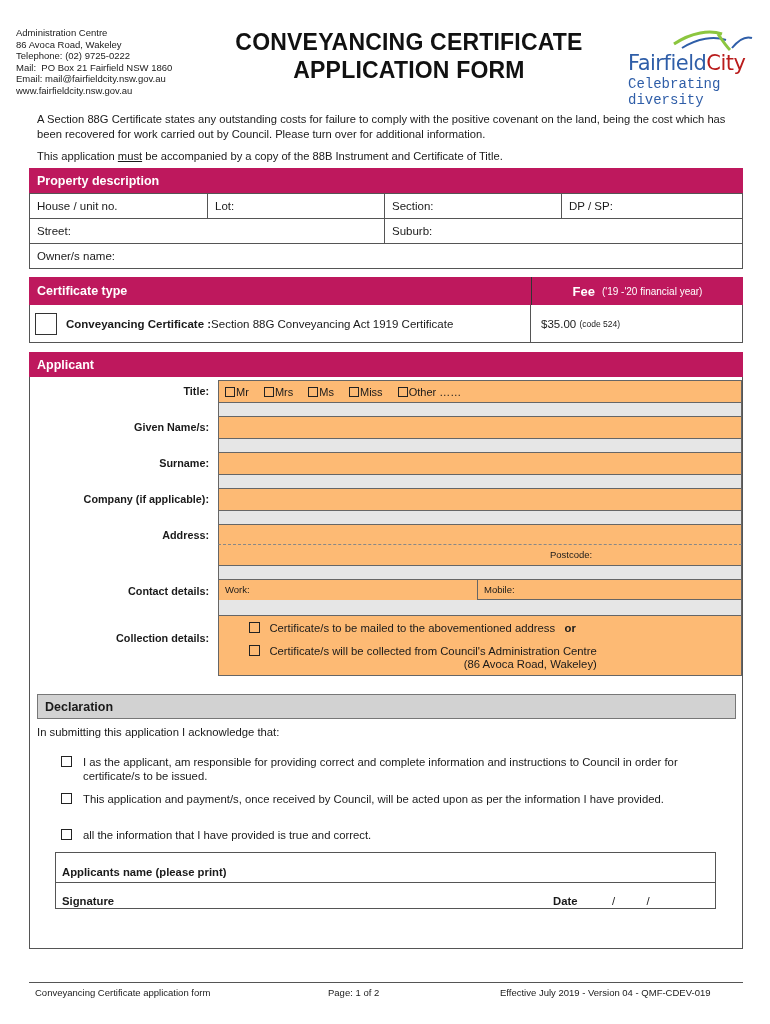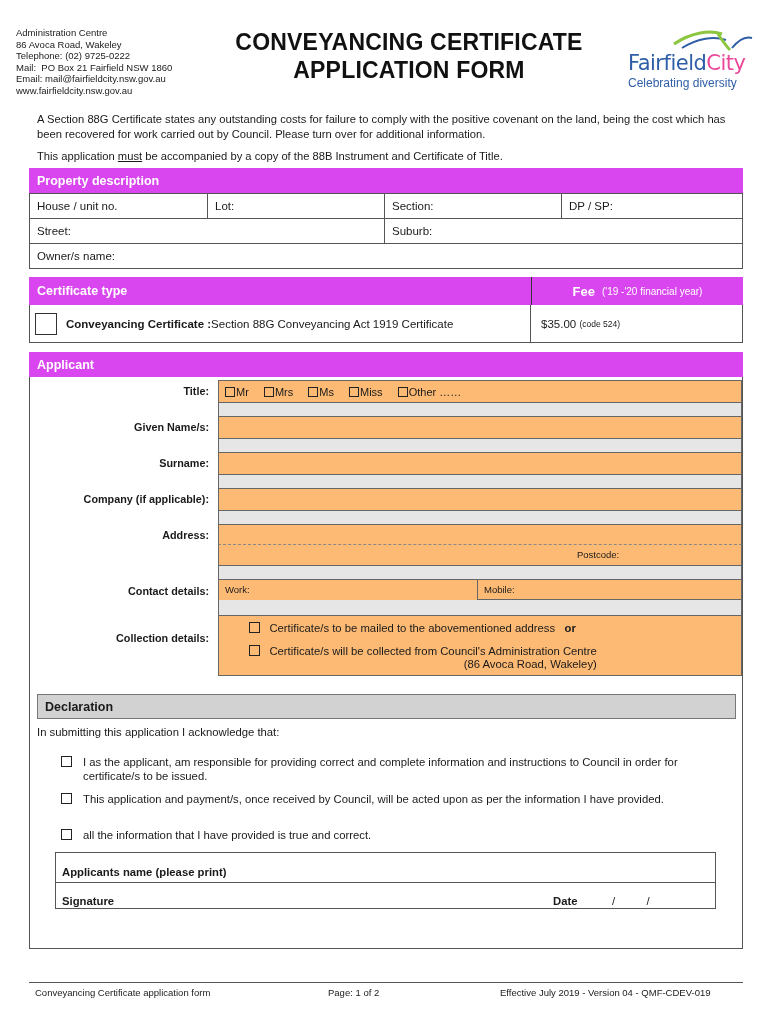--- a/index.html
+++ b/index.html
@@ -6,28 +6,28 @@
   html, body { width: 770px; height: 1024px; background: #ffffff; }
   body { font-family: "Liberation Sans", sans-serif; color: #1a1a1a; position: relative; overflow: hidden; }
 
   .header-left { position: absolute; left: 16px; top: 27px; font-size: 9.5px; line-height: 11.6px; }
   .header-left b { font-weight: normal; }
   .title { position: absolute; left: 200px; top: 28px; width: 418px; text-align: center; font-size: 23px; font-weight: bold; line-height: 28px; color: #111; letter-spacing: 0.2px; }
   .logo { position: absolute; left: 622px; top: 26px; width: 135px; height: 64px; }
   .logo svg { position: absolute; left: 0; top: 0; }
   .logo-word { position: absolute; left: 6px; top: 25px; font-size: 21px; letter-spacing: -0.5px; font-family: "DejaVu Sans", sans-serif; }
   .logo-word .f { color: #2f5ea8; }
-  .logo-word .c { color: #ec4899; }
-  .logo-tag { position: absolute; left: 6px; top: 50px; font-size: 12px; color: #2f5ea8; font-family: Liberation Sans, sans-serif; }
+  .logo-word .c { color: #b91c1c; }
+  .logo-tag { position: absolute; left: 6px; top: 50px; font-size: 14px; color: #2f5ea8; font-family: Liberation Mono, monospace; }
 
   .intro { position: absolute; left: 37px; top: 112px; width: 700px; font-size: 11.2px; line-height: 15px; }
   .intro p { margin-bottom: 7px; }
   .intro u { text-decoration: underline; margin-top: 36px; }
 
-  .section-bar { position: absolute; background: #d946ef; color: #fff; font-weight: bold; font-size: 12.5px; padding-left: 8px; display: flex; align-items: center; }
+  .section-bar { position: absolute; background: #be185d; color: #fff; font-weight: bold; font-size: 12.5px; padding-left: 8px; display: flex; align-items: center; }
 
   table.grid { position: absolute; border-collapse: collapse; font-size: 11.5px; }
   table.grid td { border: 1px solid #555; padding: 0 7px; height: 25px; vertical-align: middle; }
 
   .cert-row { position: absolute; left: 29px; top: 305px; width: 714px; height: 38px; border: 1px solid #555; border-top: none; display: flex; }
   .cert-left { width: 501px; border-right: 1px solid #555; display: flex; align-items: center; padding-left: 5px; font-size: 11.5px; }
   .cert-right { flex: 1; display: flex; align-items: center; padding-left: 10px; font-size: 11.5px; }
   .bigbox { width: 22px; height: 22px; border: 1.5px solid #333; margin-right: 9px; }
   .small { font-size: 8.5px; }
 
@@ -144,21 +144,21 @@
   <div class="app-field" style="top:75px; height:23px;"></div>
   <div class="app-gap" style="top:98px; height:13px;"></div>
 
   <div class="app-label" style="top:116px;">Company (if applicable):</div>
   <div class="app-field" style="top:111px; height:23px;"></div>
   <div class="app-gap" style="top:134px; height:13px;"></div>
 
   <div class="app-label" style="top:152px;">Address:</div>
   <div class="app-field" style="top:147px; height:21px; border-bottom:1px dashed #888;"></div>
   <div class="app-field" style="top:168px; height:21px; border-top:none;">
-    <span class="field-text" style="left:331px; top:4px;margin-left:27px;">Postcode:</span>
+    <span class="field-text" style="left:331px; top:4px;">Postcode:</span>
   </div>
   <div class="app-gap" style="top:189px; height:13px;"></div>
 
   <div class="app-label" style="top:208px;">Contact details:</div>
   <div class="app-field" style="top:202px; height:33px; width:260px;">
     <span class="field-text" style="left:6px; top:4px;">Work:</span>
   </div>
   <div class="app-field" style="top:202px; height:21px; left:447px; width:265px; border-left:1px solid #666;">
     <span class="field-text" style="left:6px; top:4px;">Mobile:</span>
   </div>

